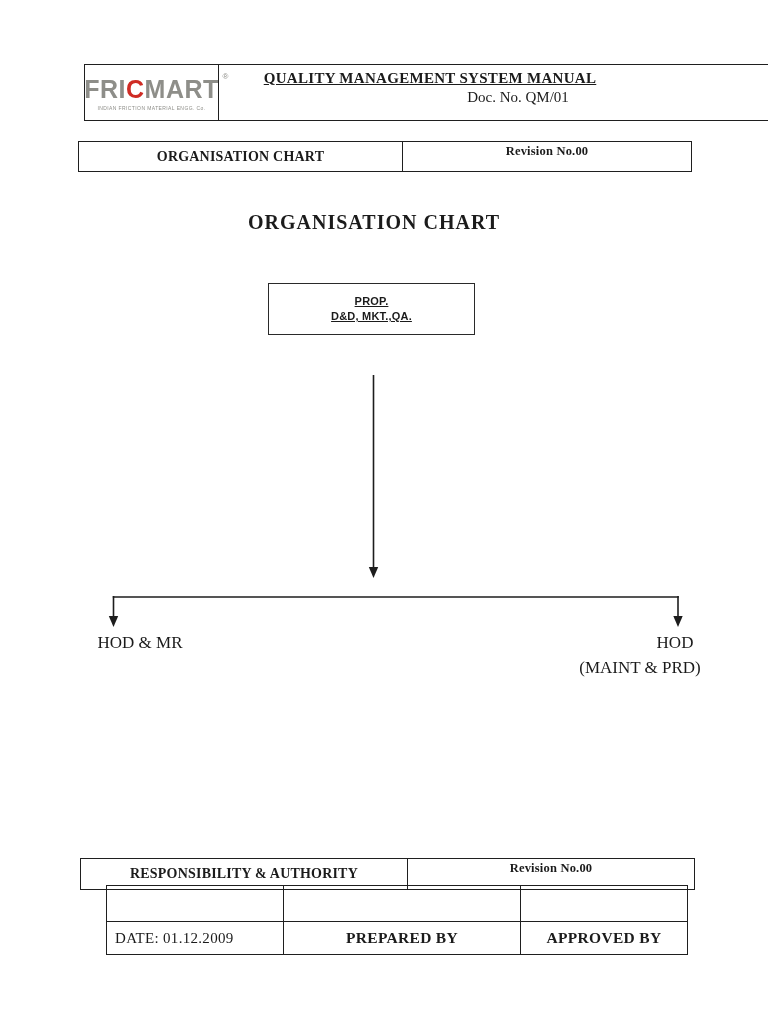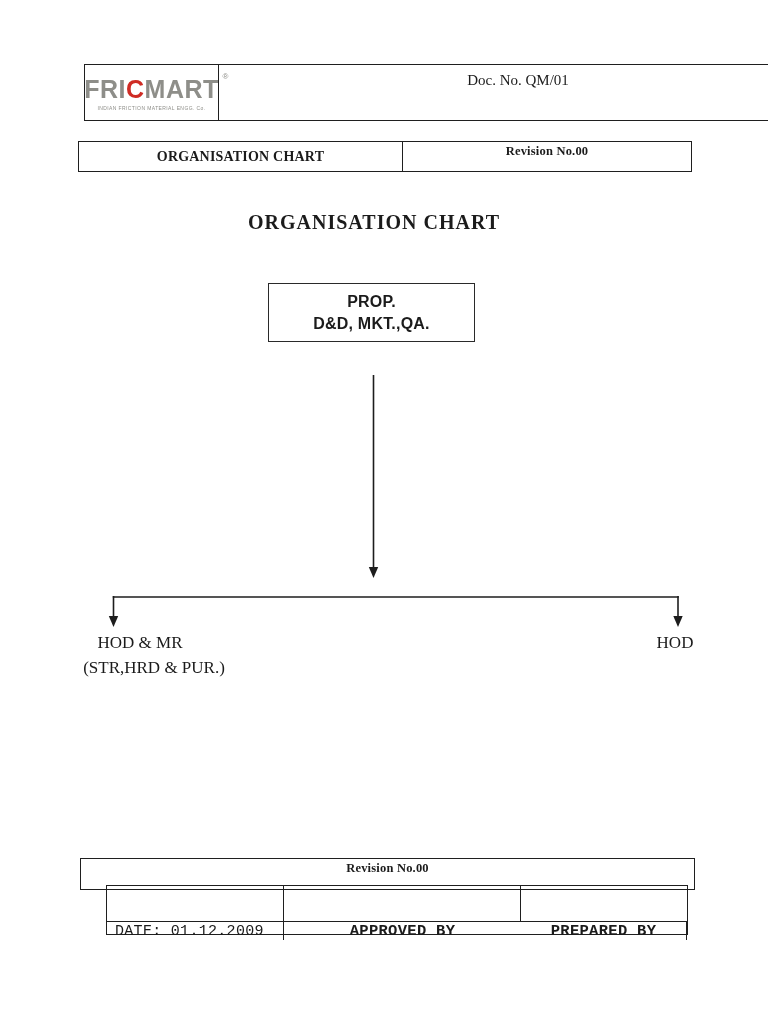--- a/index.html
+++ b/index.html
@@ -117,31 +117,32 @@
     text-align: center;
     font-weight: bold;
     font-size: 20px;
     letter-spacing: 1px;
   }
 
   
   .prop-box {
     position: absolute;
     left: 268px; top: 283px;
-    width: 207px; height: 59px;
+    width: 207px; height: 52px;
     border: 1.5px solid #2a2a2a;
     display: flex;
     flex-direction: column;
     align-items: center;
     justify-content: center;
     font-family: "Liberation Sans", sans-serif;
     font-weight: bold;
-    font-size: 16px;
+    font-size: 11px;
     line-height: 1.35;
     letter-spacing: 0.2px;
+    text-decoration: underline;
   }
   .connector-svg {
     position: absolute;
     left: 0; top: 0;
     width: 768px; height: 1024px;
     pointer-events: none;
   }
   .node-line {
     position: absolute;
     width: 200px;
@@ -152,27 +153,27 @@
   }
   .hod-left-1  { left: 40px;  top: 632px; }
   .hod-left-2  { left: 54px;  top: 657px; }
   .hod-right-1 { left: 575px; top: 632px; }
   .hod-right-2 { left: 540px; top: 657px; }
 
   
   .signoff-table {
     position: absolute;
     left: 106px; top: 885px;
-    width: 582px; height: 50px;
+    width: 582px; height: 70px;
     border: 1.5px solid #1f1f1f;
     display: grid;
     grid-template-columns: 177px 237px 1fr;
     grid-template-rows: 36px 1fr;
     background: transparent;
-    font-family: Liberation Mono, monospace;
+    font-family: Liberation Serif, serif;
     font-size: 15px;
     text-align: center;
   }
   .signoff-table .tcell {
     border-right: 1.5px solid #1f1f1f;
     border-bottom: 1.5px solid #1f1f1f;
     display: flex;
     align-items: center;
     justify-content: center;
   }
@@ -192,20 +193,21 @@
 
   <div class="header-box">
     <div class="logo-cell">
       <div class="logo-brand">
         <span>FRI</span><span class="red">C</span><span>MART</span>
         <span class="logo-reg">®</span>
       </div>
       <div class="logo-tagline">INDIAN FRICTION MATERIAL ENGG. Co.</div>
     </div>
     <div class="qms-cell">
+      <div class="qms-title">QUALITY MANAGEMENT SYSTEM MANUAL</div>
       <div class="doc-no">Doc. No. QM/01</div>
     </div>
   </div>
 
   <div class="annexure-row row-1">
     <div class="cell c1">ORGANISATION CHART</div>
     <div class="cell c3 rev">Revision No.00</div>
   </div>
 
   <div class="page-title">ORGANISATION CHART</div>
@@ -221,30 +223,31 @@
       <polygon points="373.5,578 368.8,567 378.2,567" stroke="none"></polygon>
       <line x1="112.8" y1="597" x2="678.8" y2="597"></line>
       <line x1="113.5" y1="596" x2="113.5" y2="618"></line>
       <polygon points="113.5,627 108.8,616 118.2,616" stroke="none"></polygon>
       <line x1="678" y1="596" x2="678" y2="618"></line>
       <polygon points="678,627 673.3,616 682.7,616" stroke="none"></polygon>
     </g>
   </svg>
 
   <div class="node-line hod-left-1">HOD &amp; MR</div>
-  <div class="node-line hod-left-2">(STR,HRD &amp; PUR.)</div>
 
   <div class="node-line hod-right-1">HOD</div>
+  <div class="node-line hod-right-2">(MAINT &amp; PRD)</div>
 
   <div class="annexure-row row-2">
+    <div class="cell c1">RESPONSIBILITY &amp; AUTHORITY</div>
     <div class="cell c3 rev">Revision No.00</div>
   </div>
 
   <div class="signoff-table">
     <div class="tcell"></div>
     <div class="tcell"></div>
     <div class="tcell last-col"></div>
     <div class="tcell last-row date-cell">DATE: 01.12.2009</div>
+    <div class="tcell last-row sig-cell">PREPARED BY</div>
     <div class="tcell last-row last-col sig-cell">APPROVED BY</div>
-    <div class="tcell last-row sig-cell">PREPARED BY</div>
   </div>
 
 </div>
 
 </body></html>

